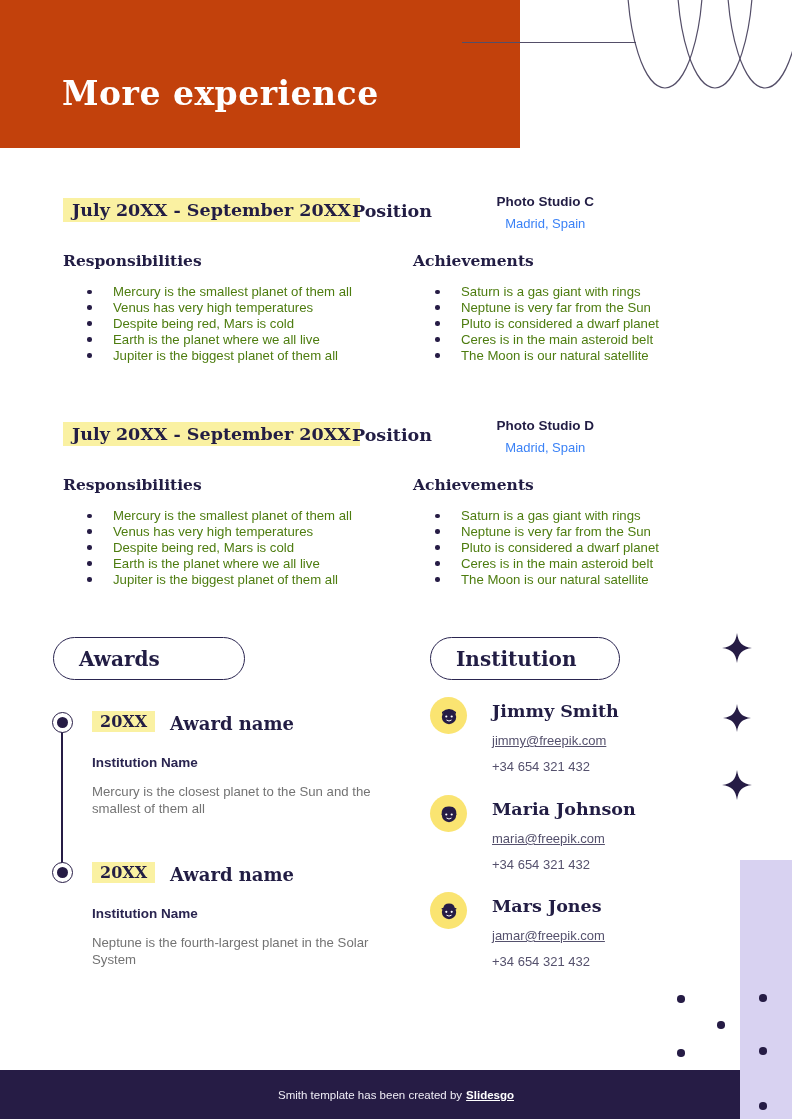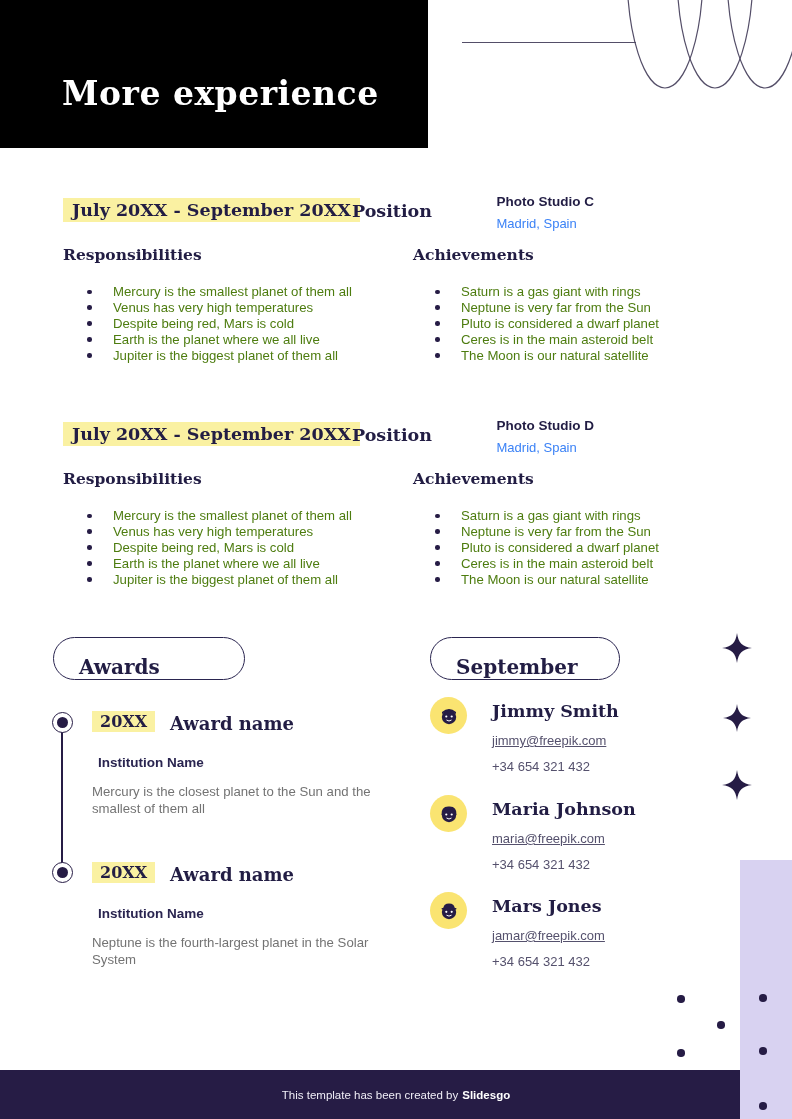--- a/index.html
+++ b/index.html
@@ -4,22 +4,22 @@
 <style>
   * { margin:0; padding:0; box-sizing:border-box; }
   html,body { background:#ffffff; }
   .page {
     position:relative; width:792px; height:1119px;
     background:#ffffff; overflow:hidden;
     font-family:"Liberation Sans", sans-serif;
   }
   
   .header-block {
-    position:absolute; left:0; top:0; width:428px; height:148px;
-    background:#000000;
+    position:absolute; left:0; top:0; width:520px; height:148px;
+    background:#c2410c;
   }
   .page-title {
     position:absolute; left:62px; top:74px;
     font-family:"DejaVu Serif", serif; font-weight:bold;
     font-size:33px; color:#ffffff; letter-spacing:0.5px;
   }
   .header-line {
     position:absolute; left:462px; top:42px; width:174px; height:1px;
     background:#544e68;
   }
@@ -30,46 +30,46 @@
     position:absolute; left:63px; top:0;
     background:#faf1a2; padding:2px 9px;
     font-family:"DejaVu Serif", serif; font-weight:bold;
     font-size:17.5px; color:#221d44;
   }
   .position {
     position:absolute; left:352px; top:3px;
     font-family:"DejaVu Serif", serif; font-weight:bold;
     font-size:17.5px; color:#221d44;
   }
-  .company-block { position:absolute; right:62px; top:-4px; text-align:left; }
+  .company-block { position:absolute; right:62px; top:-4px; text-align:center; }
   .company-name { font-size:13.5px; font-weight:bold; color:#221d44; }
   .company-loc  { font-size:13px; color:#3b82f6; margin-top:7px; }
   .col-heading {
-    position:absolute; top:47px;
+    position:absolute; top:53px;
     font-family:"DejaVu Serif", serif; font-weight:bold;
     font-size:15.5px; color:#221d44;
   }
   .col-heading.resp { left:63px; }
   .col-heading.achv { left:413px; }
   ul.bullets { position:absolute; top:86px; list-style:none; width:310px; }
   ul.bullets.resp { left:85px; }
   ul.bullets.achv { left:433px; }
   ul.bullets li {
     position:relative; padding-left:28px;
     font-size:13.2px; line-height:15.9px; color:#4d7c0f;
   }
   ul.bullets li::before {
     content:""; position:absolute; left:2px; top:5.5px;
     width:4.5px; height:4.5px; border-radius:50%; background:#261c45;
   }
   
   .pill {
     position:absolute; top:637px; height:43px;
     border:1.5px solid #2a2550; border-radius:22px;
-    display:flex; align-items:flex-end; background:#ffffff;
+    display:flex; align-items:center; background:#ffffff;
     font-family:"DejaVu Serif", serif; font-weight:bold;
     font-size:20px; color:#221d44;
   }
   .pill.awards { left:53px; width:192px; padding-left:25px; }
   .pill.references { left:430px; width:190px; padding-left:25px; }
   
   .timeline-line { position:absolute; left:61px; top:723px; width:1.5px; height:150px; background:#261c45; }
   .timeline-dot {
     position:absolute; left:52px; width:21px; height:21px;
     border:1.6px solid #261c45; border-radius:50%; background:#ffffff;
@@ -81,21 +81,21 @@
     position:absolute; left:92px; top:0;
     background:#faf1a2; padding:1px 8px;
     font-family:"DejaVu Serif", serif; font-weight:bold;
     font-size:16px; color:#221d44;
   }
   .award-name {
     position:absolute; left:170px; top:2px;
     font-family:"DejaVu Serif", serif; font-weight:bold;
     font-size:18px; color:#221d44;
   }
-  .award-institution { position:absolute; left:98px; top:44px; font-size:13.5px; font-weight:bold; color:#2a2550; }
+  .award-institution { position:absolute; left:92px; top:44px; font-size:13.5px; font-weight:bold; color:#2a2550; }
   .award-desc { position:absolute; left:92px; top:72px; width:292px; font-size:13.2px; line-height:17px; color:#737373; }
   
   .ref-entry { position:absolute; left:430px; width:300px; }
   .ref-avatar {
     position:absolute; left:0; top:0; width:37px; height:37px;
     border-radius:50%; background:#fae471;
     display:flex; align-items:center; justify-content:center;
   }
   .ref-name {
     position:absolute; left:62px; top:4px;
@@ -108,21 +108,21 @@
   .sparkle { position:absolute; width:30px; height:30px; }
   .lavender-rect { position:absolute; left:740px; top:860px; width:52px; height:259px; background:#d8d2f1; z-index:3; }
   .deco-dot { position:absolute; width:7.5px; height:7.5px; border-radius:50%; background:#261c45; z-index:4; }
   
   .footer {
     position:absolute; left:0; top:1070px; width:792px; height:49px;
     background:#261c45; z-index:2;
     display:flex; align-items:center; justify-content:center;
     font-size:11.5px; color:#efedf6;
   }
-  .footer .brand { font-weight:bold; color:#ffffff; margin-left:4px; }
+  .footer .brand { font-weight:bold; text-decoration:underline; color:#ffffff; margin-left:4px; }
 </style>
 </head>
 <body>
 
 <div class="page">
 
   <div class="header-block">
     <h1 class="page-title">More experience</h1>
   </div>
   <div class="header-line"></div>
@@ -196,21 +196,21 @@
     <div class="award-desc">Mercury is the closest planet to the Sun and the smallest of them all</div>
   </div>
   <div class="award-entry" style="top:862px">
     <span class="award-year">20XX</span>
     <span class="award-name">Award name</span>
     <div class="award-institution">Institution Name</div>
     <div class="award-desc">Neptune is the fourth-largest planet in the Solar System</div>
   </div>
 
   <div class="pill references">
-    <span>September</span>
+    <span>Institution</span>
   </div>
 
   <div class="ref-entry" style="top:697px">
     <div class="ref-avatar">
       <svg width="22" height="22" viewBox="0 0 22 22">
         <circle cx="11" cy="12" r="7.2" fill="#261c45"></circle>
         <path d="M4 9 Q11 2 18 9 L18 7 Q11 1 4 7 Z" fill="#261c45"></path>
         <circle cx="8.3" cy="11.5" r="1.1" fill="#ffffff"></circle>
         <circle cx="13.7" cy="11.5" r="1.1" fill="#ffffff"></circle>
         <path d="M8.5 15 Q11 17 13.5 15" stroke="#ffffff" stroke-width="1" fill="none"></path>
@@ -264,17 +264,17 @@
 
   <div class="lavender-rect"></div>
   <div class="deco-dot" style="left:677px; top:995px"></div>
   <div class="deco-dot" style="left:717px; top:1021px"></div>
   <div class="deco-dot" style="left:677px; top:1049px"></div>
   <div class="deco-dot" style="left:759px; top:994px"></div>
   <div class="deco-dot" style="left:759px; top:1047px"></div>
   <div class="deco-dot" style="left:759px; top:1102px"></div>
 
   <div class="footer">
-    <span>This template has been created by</span>
+    <span>Smith template has been created by</span>
     <span class="brand">Slidesgo</span>
   </div>
 
 </div>
 
 </body></html>

